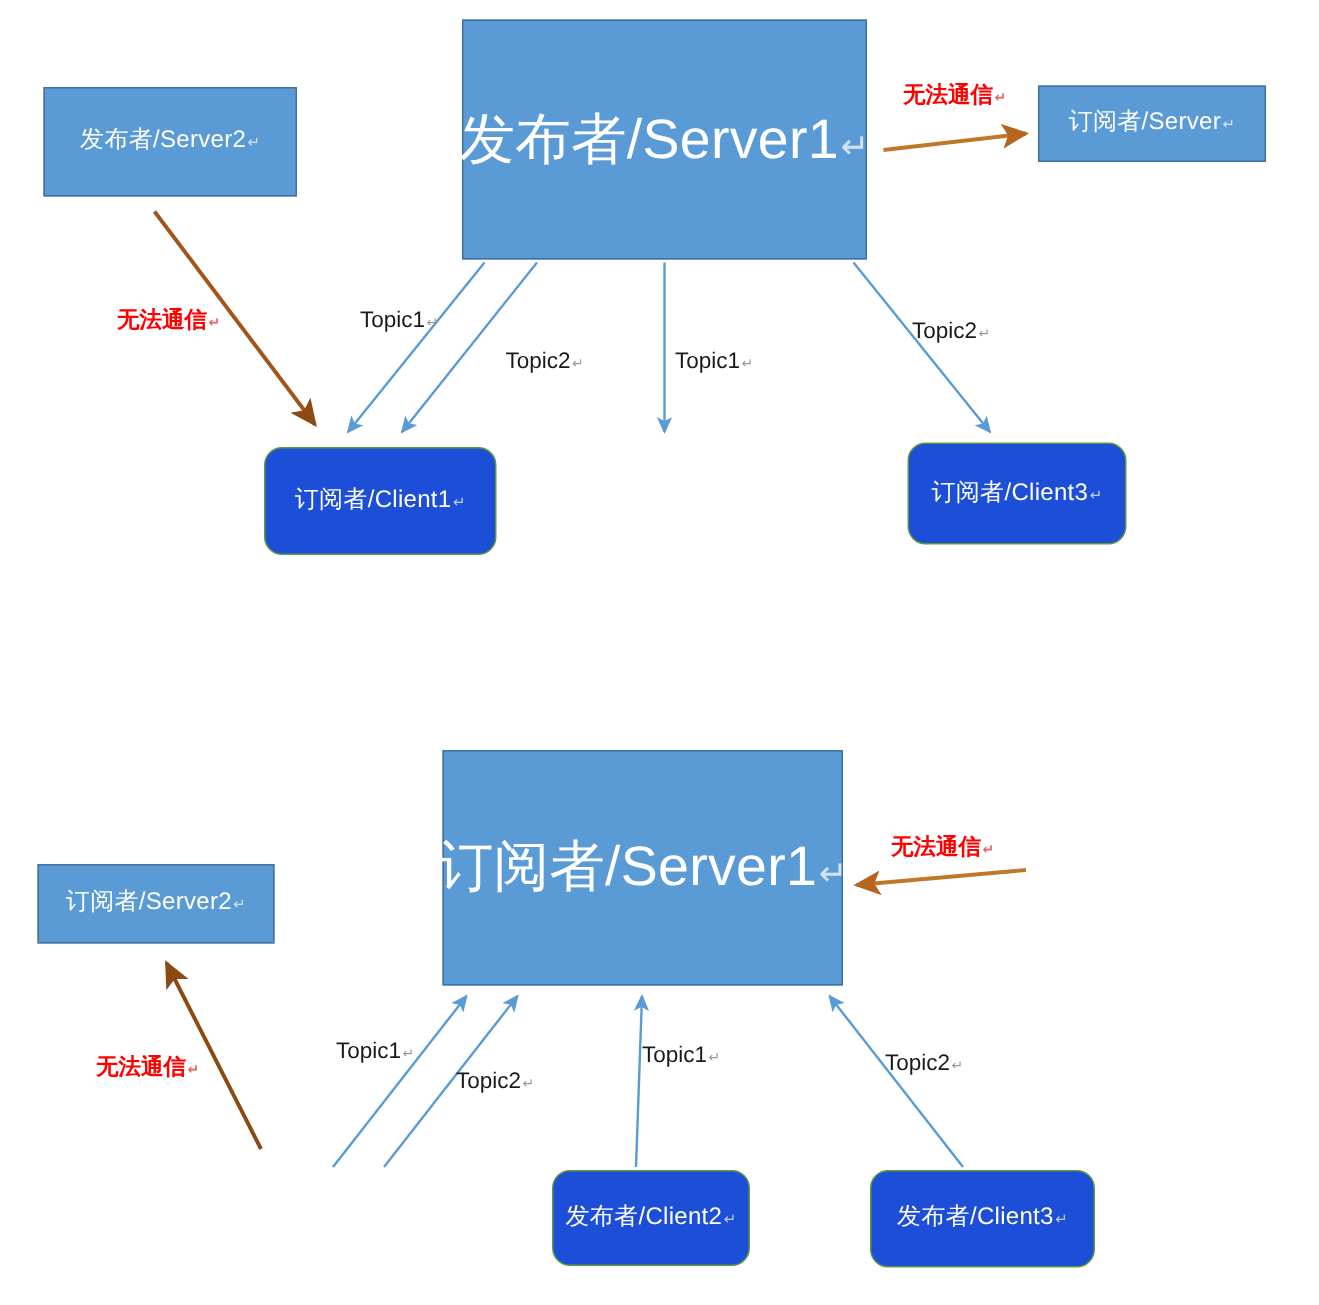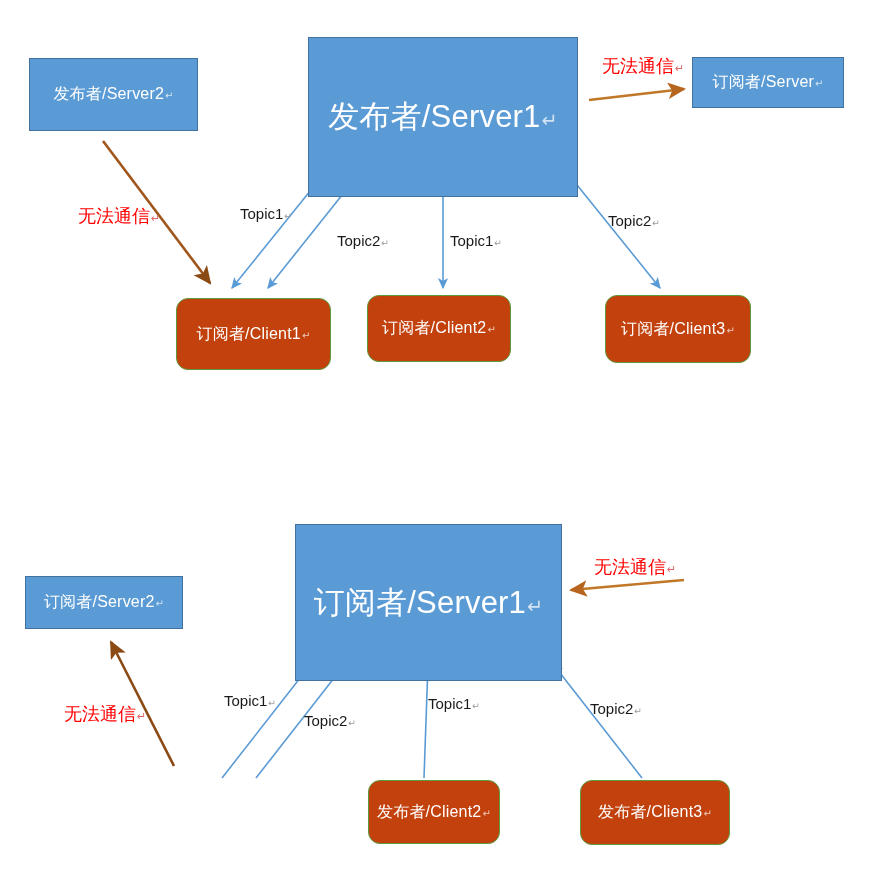--- a/index.html
+++ b/index.html
@@ -34,21 +34,21 @@
     text-align: center;
     color: #ffffff;
     line-height: 1.15;
     letter-spacing: 0.2px;
   }
   .node-blue {
     background: #5B9BD5;
     border: 1px solid #41719C;
   }
   .node-green {
-    background: #c2410c;
+    background: #1d4ed8;
     border: 1px solid #5C9A3C;
     border-radius: 12px;
   }
   .node-label {
     display: inline-block;
     white-space: nowrap;
   }
   .cr {
     color: rgba(255,255,255,0.72);
     font-size: 0.62em;
@@ -67,29 +67,28 @@
   }
   .edge-label {
     position: absolute;
     font-size: 15px;
     color: #1a1a1a;
     white-space: nowrap;
     font-family: "Liberation Sans", "DejaVu Sans", sans-serif;
   }
   .warn-label {
     position: absolute;
-    font-size: 18px;
-    font-weight: normal;
+    font-size: 15px;
+    font-weight: bold;
     color: #FF0000;
     white-space: nowrap;
     font-family: "DejaVu Sans", "Liberation Sans", sans-serif;
   }
   .title-big {
-    font-size: 31px;
-    margin-top: 24px;
+    font-size: 37px;
   }
   .title-mid {
     font-size: 16px;
   }
 </style>
 </head>
 <body>
 
 <div id="canvas">
 
@@ -140,23 +139,20 @@
   </div>
 
   <div class="node node-blue title-mid" style="left:692px; top:57px; width:152px; height:51px;text-align:center;">
     <span class="node-label"><span>订阅者/Server</span><span class="cr">↵</span></span>
   </div>
 
   <div class="node node-green title-mid" style="left:176px; top:298px; width:155px; height:72px;">
     <span class="node-label"><span>订阅者/Client1</span><span class="cr">↵</span></span>
   </div>
 
-  <div class="node node-green title-mid" style="left:367px; top:295px; width:144px; height:67px;">
-    <span class="node-label"><span>订阅者/Client2</span><span class="cr">↵</span></span>
-  </div>
 
   <div class="node node-green title-mid" style="left:594px; top:295px; width:146px; height:68px;margin-left:11px;">
     <span class="node-label"><span>订阅者/Client3</span><span class="cr">↵</span></span>
   </div>
 
   <div class="edge-label" style="left:240px; top:205px;"><span>Topic1</span><span class="cr-dark">↵</span></div>
 
   <div class="edge-label" style="left:337px; top:232px;"><span>Topic2</span><span class="cr-dark">↵</span></div>
 
   <div class="edge-label" style="left:450px; top:232px;"><span>Topic1</span><span class="cr-dark">↵</span></div>

